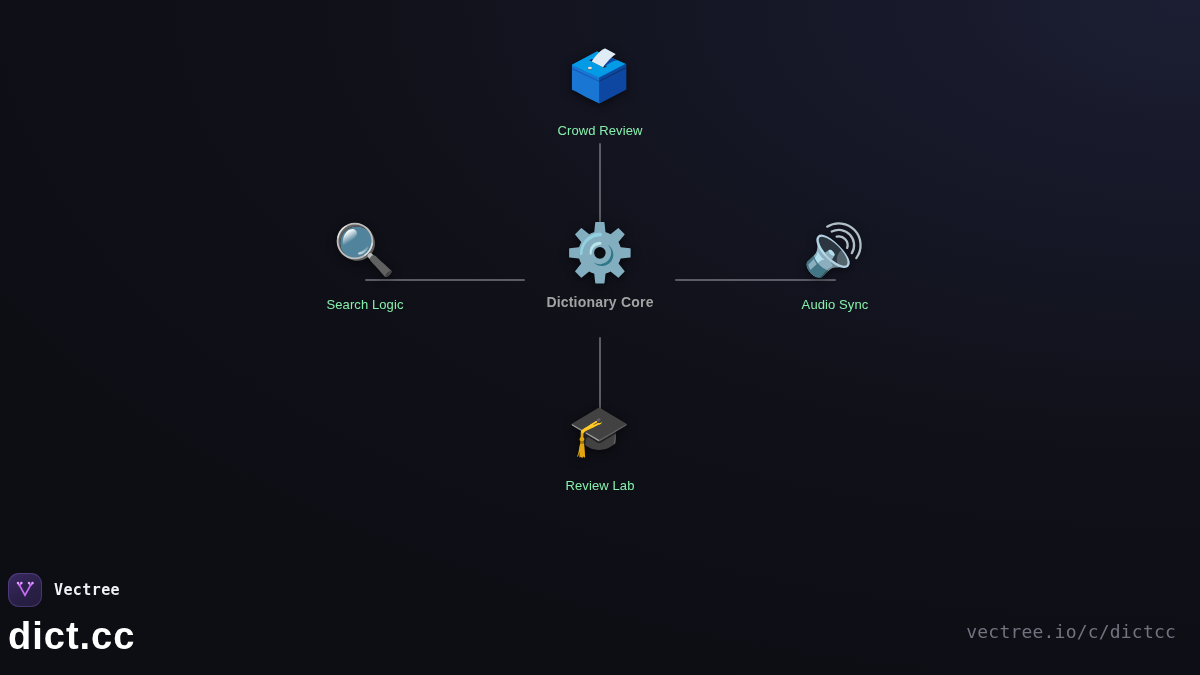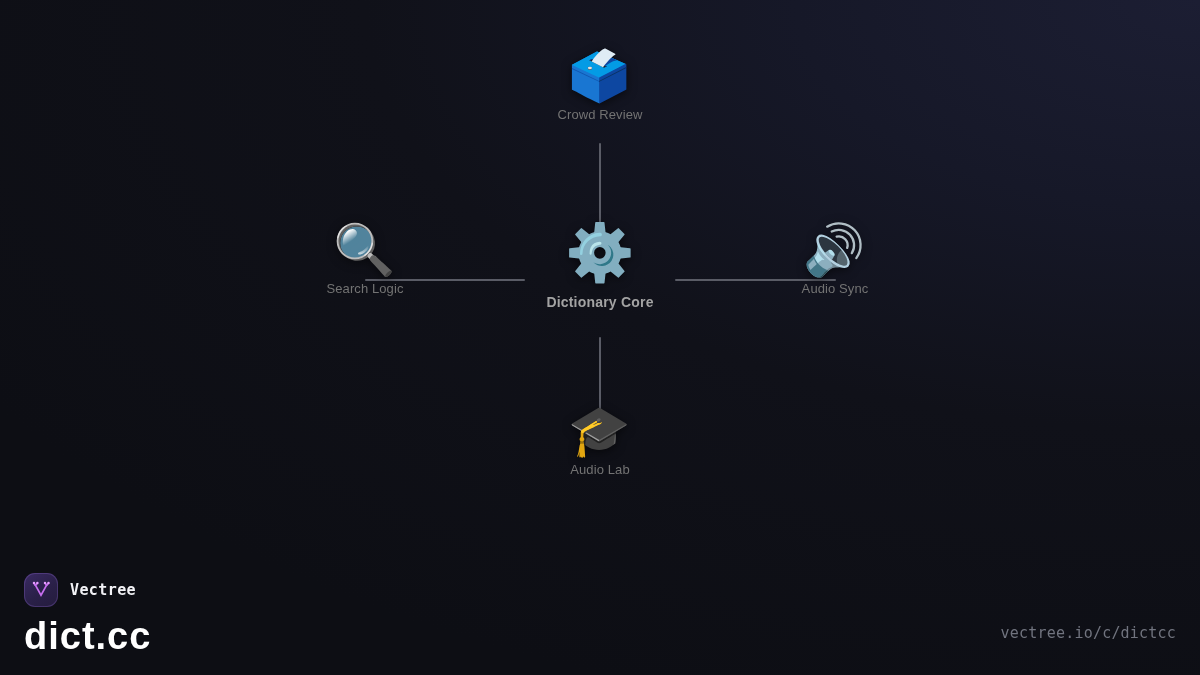--- a/index.html
+++ b/index.html
@@ -51,24 +51,24 @@
     font-size: 50px;
     line-height: 56px;
     height: 56px;
     display: flex;
     align-items: center;
     justify-content: center;
     font-family: "DejaVu Sans", "Liberation Sans", sans-serif;
     filter: drop-shadow(0 2px 5px rgba(0,0,0,0.55));
   }
   .node-label {
-    margin-top: 3px;
+    margin-top: 19px;
     font-size: 13px;
     letter-spacing: 0.1px;
-    color: #737373;
+    color: #86efac;
     white-space: nowrap;
   }
   .node.is-root .node-icon { font-size: 56px; line-height: 62px; height: 62px; }
   .node.is-root .node-label {
     margin-top: 10px;
     font-size: 14px;
     font-weight: bold;
     color: #a3a3a3;
     letter-spacing: 0.2px;
   }
@@ -82,21 +82,21 @@
 
   
   #edge-top    { left: 599px; top: 143px; height: 82px; }
   #edge-bottom { left: 599px; top: 337px; height: 74px; }
   #edge-left   { left: 365px; top: 279px; width: 160px; }
   #edge-right  { left: 675px; top: 279px; width: 161px; }
 
   
   #brand {
     position: absolute;
-    left: 24px;
+    left: 8px;
     bottom: 18px;
   }
   .brand-row {
     display: flex;
     align-items: center;
     gap: 12px;
     margin-bottom: 10px;
   }
   .brand-logo {
     width: 34px;
@@ -122,21 +122,21 @@
     font-weight: bold;
     color: #ffffff;
     letter-spacing: 1px;
     line-height: 1.05;
   }
   #footer-url {
     position: absolute;
     right: 24px;
     bottom: 33px;
     font-family: "DejaVu Sans Mono", "Liberation Mono", monospace;
-    font-size: 15px;
+    font-size: 18px;
     color: #71747f;
     letter-spacing: 0.2px;
     margin-left: 24px;
   }
 </style>
 </head>
 <body>
 
 <div id="diagram">
 
@@ -160,21 +160,21 @@
     <div class="node-label">Dictionary Core</div>
   </div>
 
   <div class="node" id="node-audio">
     <div class="node-icon">🔊</div>
     <div class="node-label">Audio Sync</div>
   </div>
 
   <div class="node" id="node-vocab">
     <div class="node-icon">🎓</div>
-    <div class="node-label">Audio Lab</div>
+    <div class="node-label">Review Lab</div>
   </div>
 
 </div>
 
 <div id="brand">
   <div class="brand-row">
     <div class="brand-logo">
       <svg width="22" height="22" viewBox="0 0 22 22" aria-hidden="true">
         <g stroke="#c86ff0" stroke-width="1.7" fill="none" stroke-linecap="round">
           <path d="M5.4 6.2 L11 16.2 L16.6 6.2"></path>

